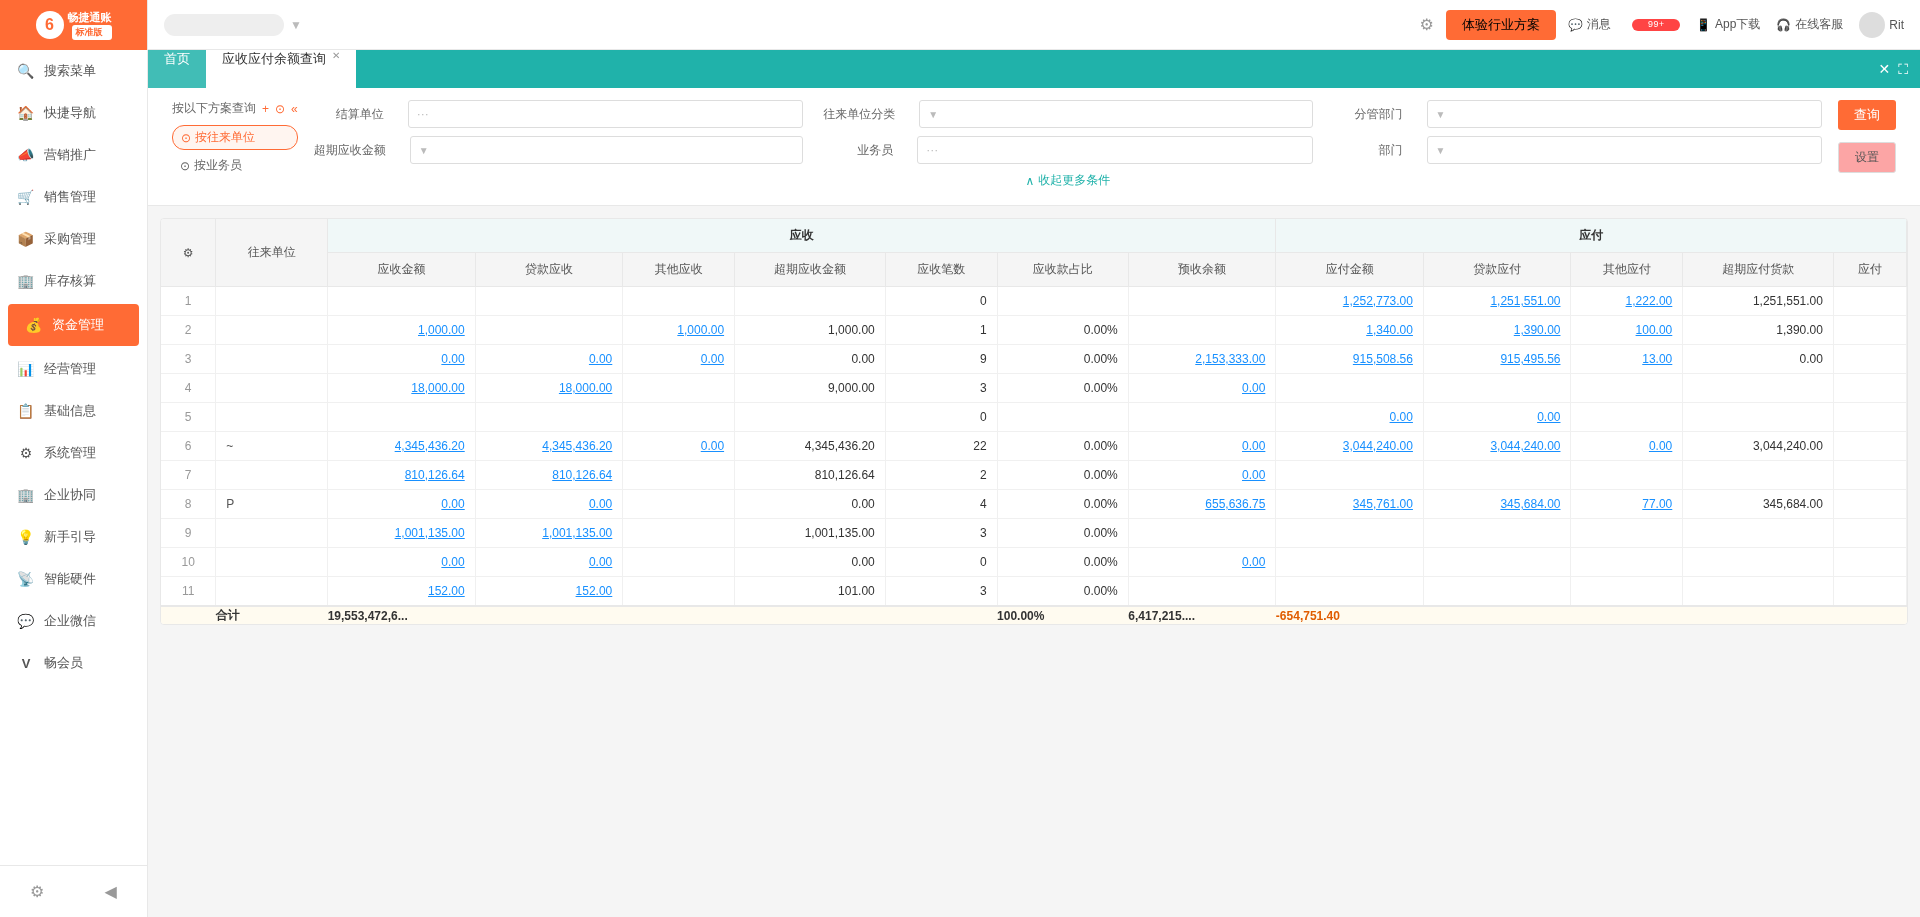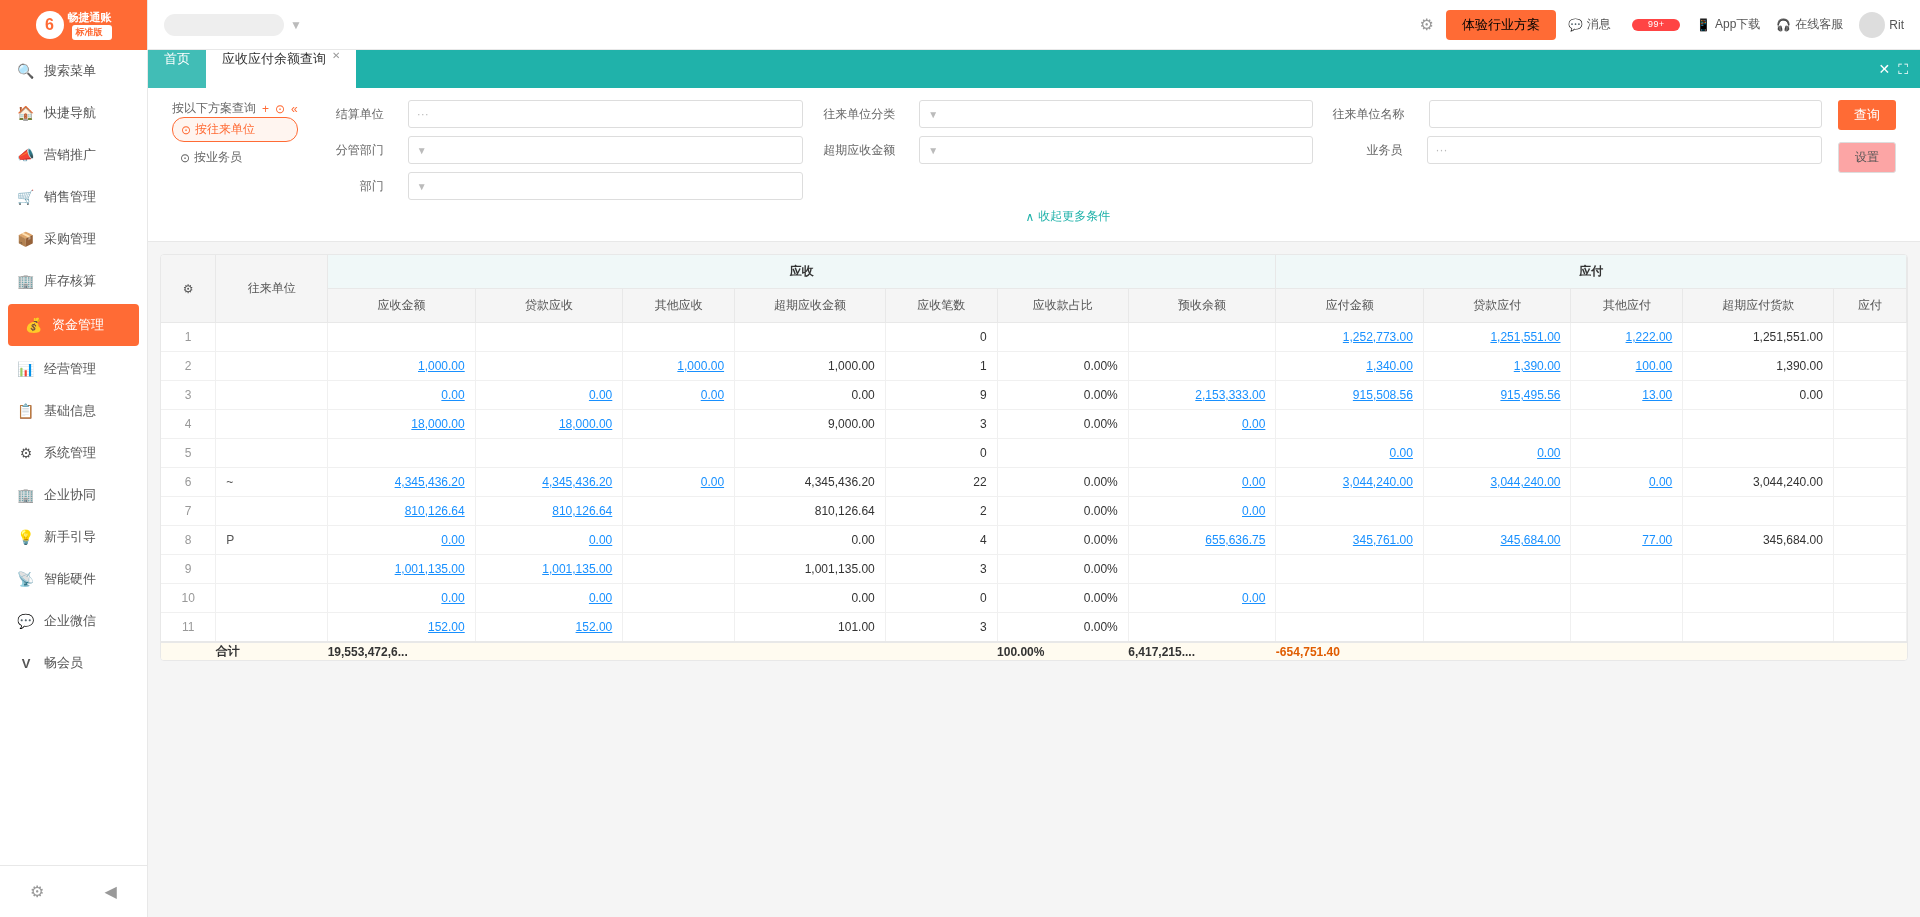--- a/index.html
+++ b/index.html
@@ -246,21 +246,21 @@
   </div>
 </div>
 
 <div class="main">
 
 
   <div class="search-panel">
     <div style="display:flex; gap:16px; align-items:flex-start;">
 
       <div style="min-width:120px;">
-        <div style="display:flex; align-items:center; gap:6px; text-align:center;">
+        <div style="display:flex; align-items:center; gap:6px; margin-bottom:8px;text-align:center;">
           <span style="font-size:12px; color:#666;">按以下方案查询</span>
           <span style="color:#ff6b35; cursor:pointer;">+</span>
           <span style="color:#ff6b35; cursor:pointer;">⊙</span>
           <span style="color:#ff6b35; cursor:pointer;">«</span>
         </div>
         <div class="filter-options">
           <div class="filter-option active">
             <span style="color:#ff6b35;">⊙</span>
             <span>按往来单位</span>
           </div>
@@ -278,24 +278,20 @@
             <label>结算单位</label>
             <div class="input-wrap">
               <span class="search-field input-dots">···</span>
             </div>
           </div>
           <div class="search-field">
             <label>往来单位分类</label>
             <div class="input-wrap">
               <span class="arrow">▼</span>
             </div>
-          </div>
-          <div class="search-field">
-            <label>往来单位名称</label>
-            <div class="input-wrap"></div>
           </div>
 
           <div class="search-field">
             <label>分管部门</label>
             <div class="input-wrap">
               <span class="arrow">▼</span>
             </div>
           </div>
           <div class="search-field">
             <label>超期应收金额</label>

